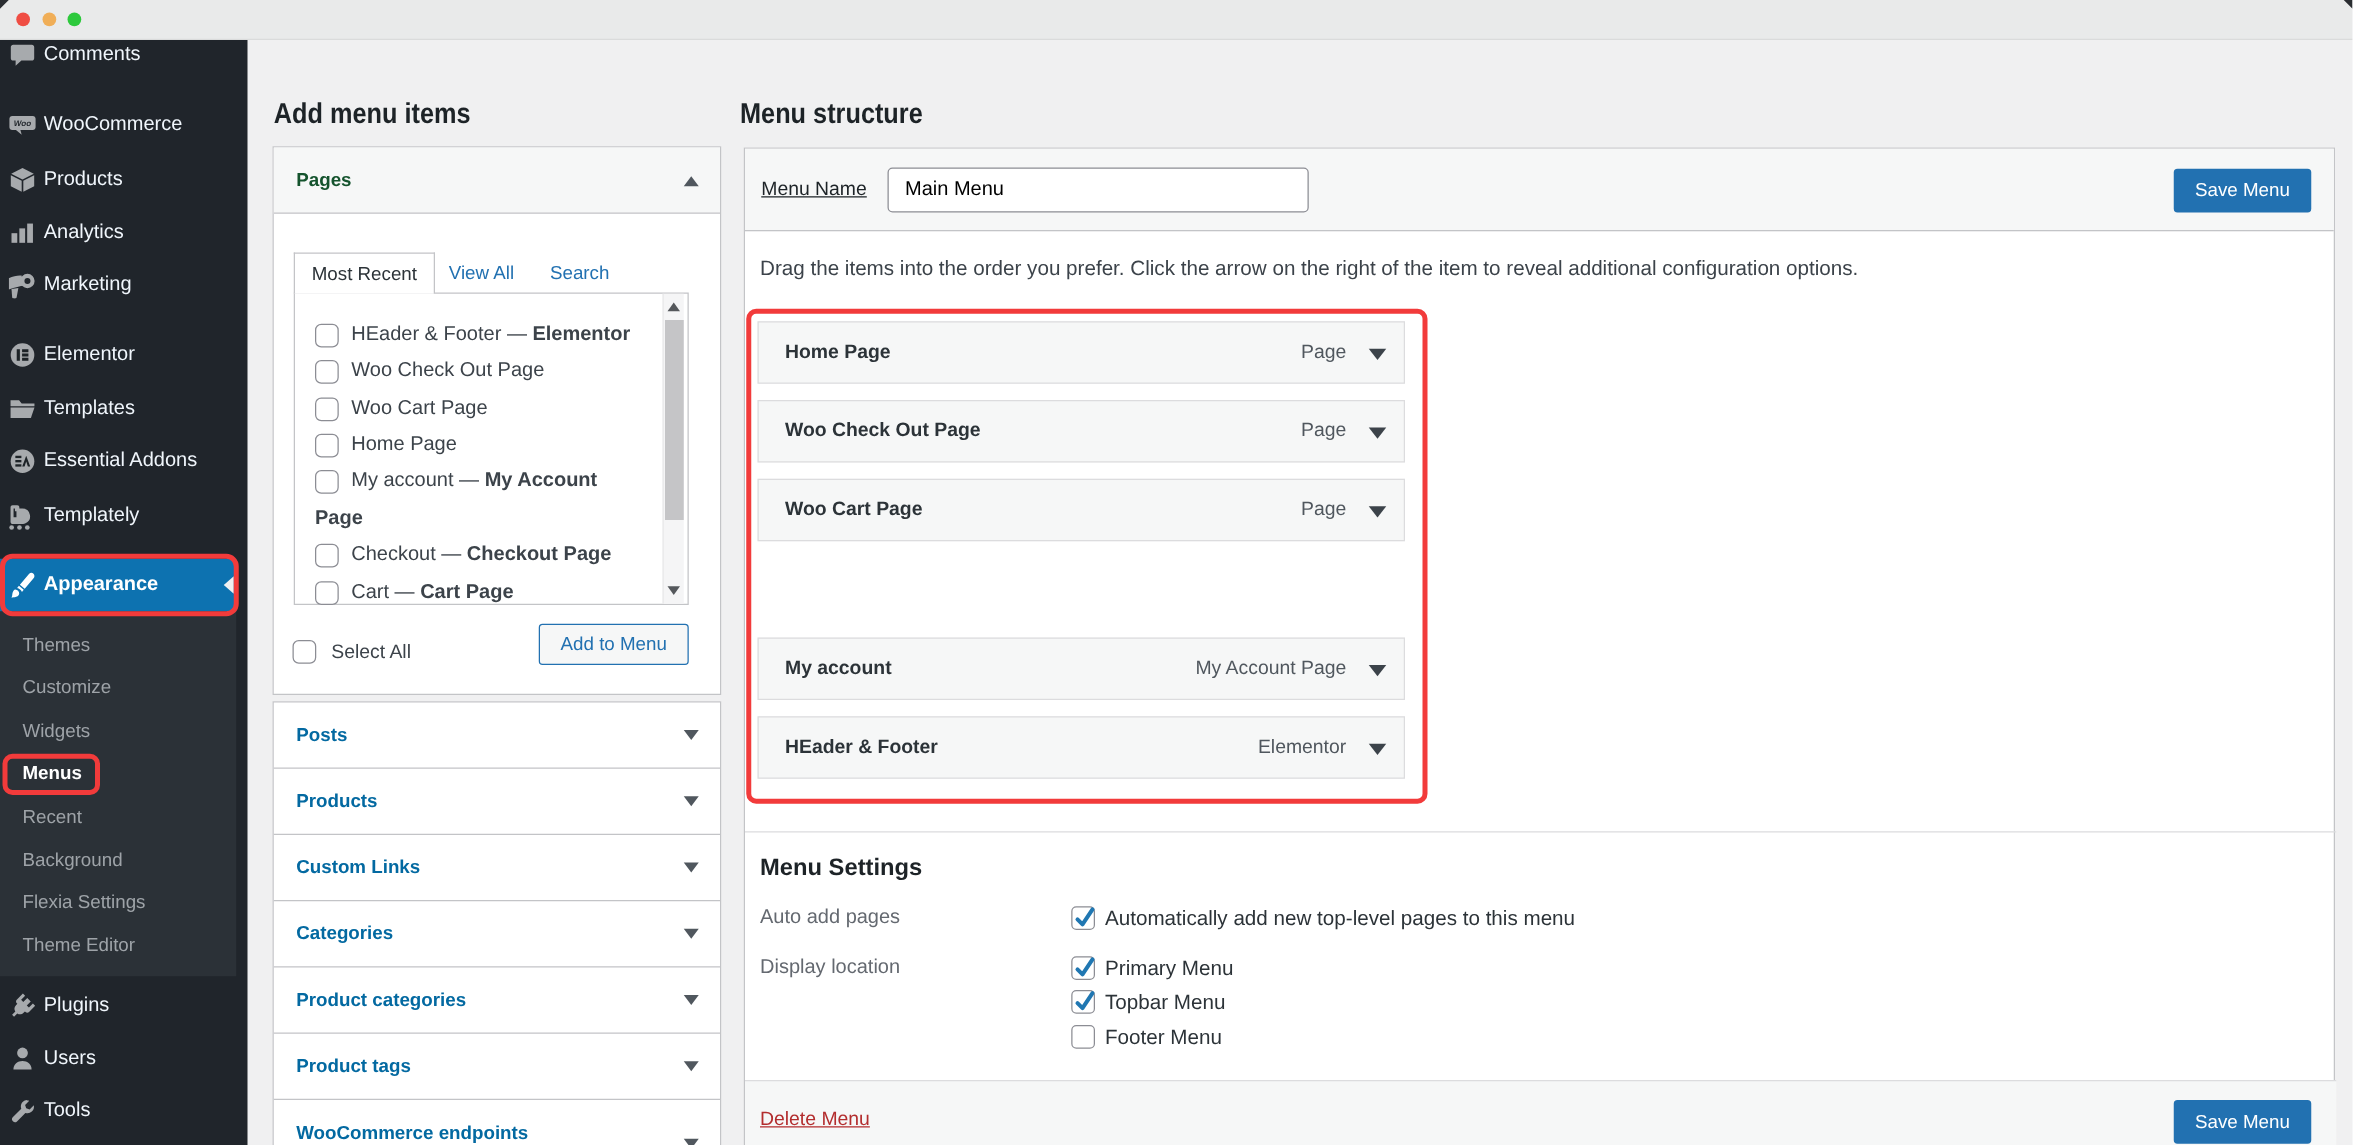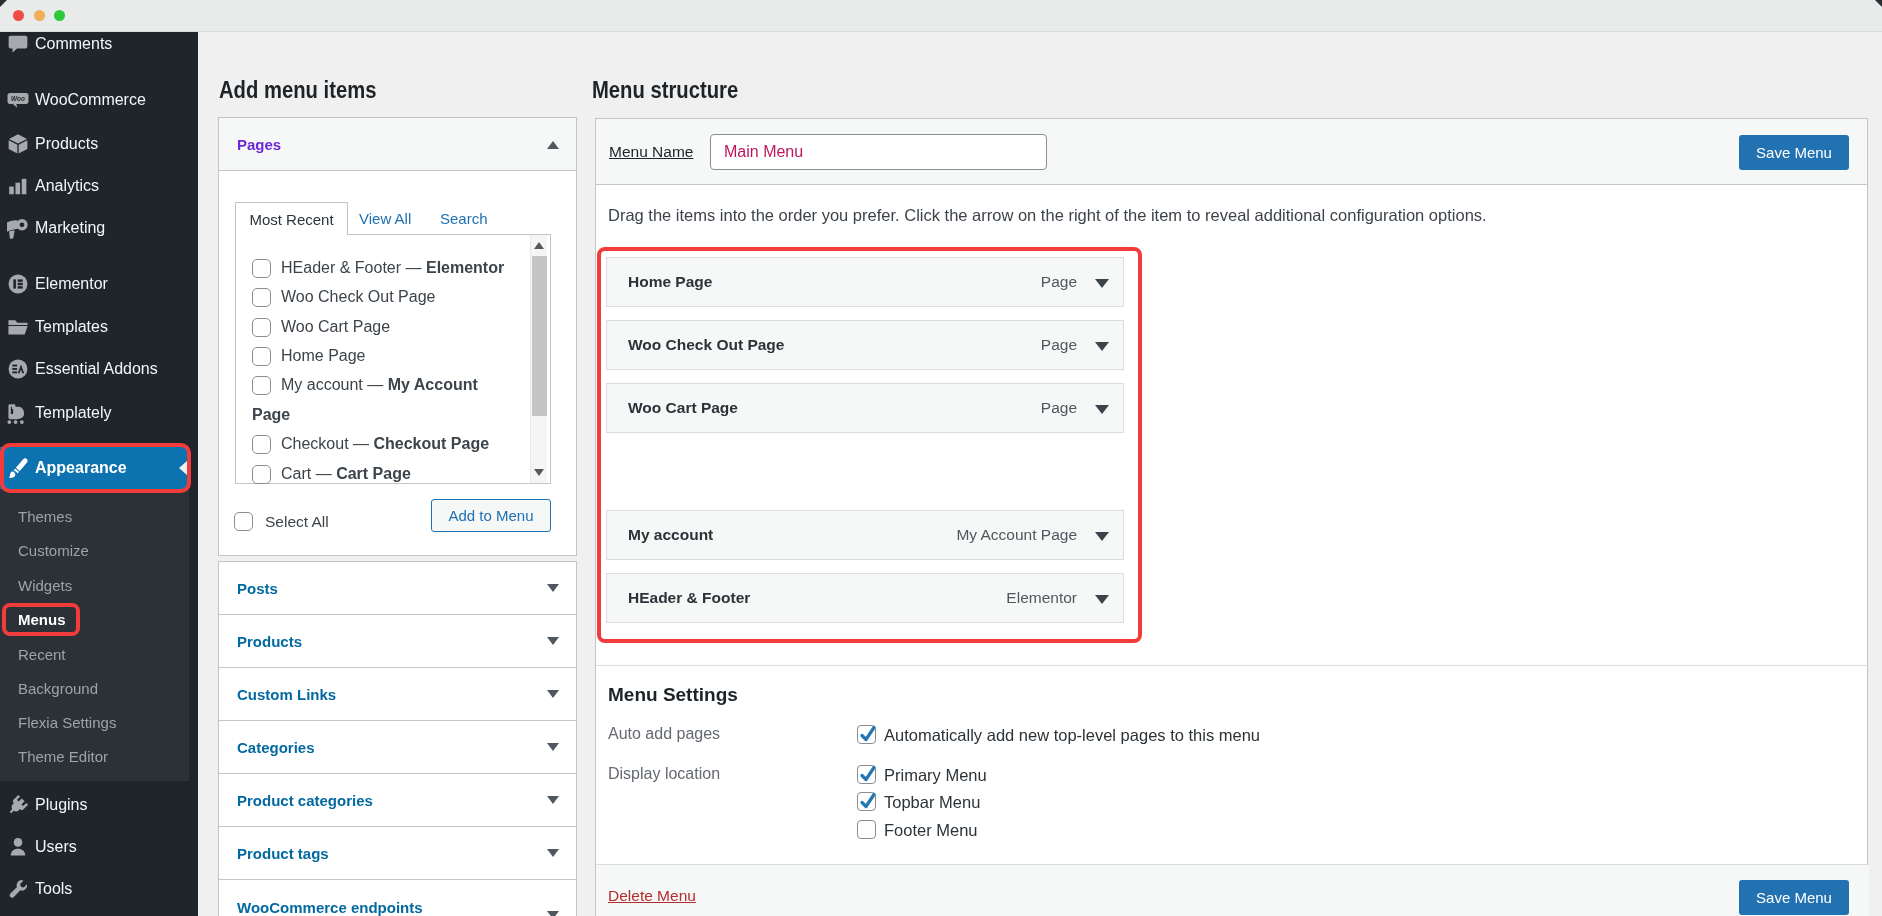--- a/index.html
+++ b/index.html
@@ -29,21 +29,21 @@
 
 
 .redrect { position:absolute; border:4px solid #f23b3b; border-radius:8px; pointer-events:none; z-index:50; }
 
 
 .h1 { position:absolute; font-size:23px; font-weight:600; color:#1d2327; white-space:nowrap; transform:scaleX(0.88); transform-origin:left center; }
 
 
 #pagespanel { position:absolute; left:218px; top:117px; width:359px; height:439px; background:#fff; border:1px solid #c3c4c7; }
 #pageshead { position:absolute; left:0; top:0; width:100%; height:53px; background:#f6f7f7; border-bottom:1px solid #c3c4c7; }
-#pageshead .t { position:absolute; left:18px; top:50%; transform:translateY(-50%); font-size:15px; font-weight:700; color:#6d28d9; }
+#pageshead .t { position:absolute; left:18px; top:50%; transform:translateY(-50%); font-size:15px; font-weight:700; color:#14532d; }
 .tri-up { width:0; height:0; border-left:6px solid transparent; border-right:6px solid transparent; border-bottom:8px solid #50575e; }
 .tri-down { width:0; height:0; border-left:6px solid transparent; border-right:6px solid transparent; border-top:8px solid #50575e; }
 #tab-active { position:absolute; left:16px; top:84px; width:113px; height:33px; background:#fff; border:1px solid #c3c4c7; border-bottom:none; z-index:3; font-size:15px; color:#2c3338; text-align:center; line-height:33px; }
 .tablink { position:absolute; top:84px; height:33px; line-height:33px; font-size:15px; color:#2271b1; }
 #listbox { position:absolute; left:16px; top:116px; width:316px; height:250px; border:1px solid #c3c4c7; background:#fff; z-index:2; }
 #scrollbar { position:absolute; right:3px; top:0; width:17px; height:248px; background:#f5f5f6; border-left:1px solid #e8e8e9; }
 #sthumb { position:absolute; left:1px; top:21px; width:15px; height:160px; background:#c5c5c7; }
 .sarr-up { position:absolute; left:3px; width:0; height:0; border-left:5px solid transparent; border-right:5px solid transparent; border-bottom:7px solid #55585c; }
 .sarr-down { position:absolute; left:3px; width:0; height:0; border-left:5px solid transparent; border-right:5px solid transparent; border-top:7px solid #55585c; }
 .cbx { position:absolute; z-index:5; width:19px; height:19px; border:1.5px solid #8c8d94; border-radius:5px; background:#fff; }
@@ -56,21 +56,21 @@
 #accordion { position:absolute; left:218px; top:561px; width:359px; background:#fff; border:1px solid #c3c4c7; }
 .acc-row { position:relative; height:53px; border-bottom:1px solid #c3c4c7; }
 .acc-row:last-child { border-bottom:none; }
 .acc-row .t { position:absolute; left:18px; top:50%; transform:translateY(-50%); font-size:15px; font-weight:700; color:#0369a1; }
 .acc-row .tri-down { position:absolute; right:17px; top:22px; }
 
 
 #rpanel { position:absolute; left:595px; top:118px; width:1273px; height:798px; background:#fff; border:1px solid #c3c4c7; }
 #rhead { position:absolute; left:0; top:0; width:100%; height:66px; background:#f6f7f7; border-bottom:1px solid #c3c4c7; }
 #rhead .mn { position:absolute; left:13px; top:50%; transform:translateY(-50%); font-size:15.5px; color:#1d2327;text-decoration:underline; }
-#mninput { position:absolute; left:114px; top:15px; width:337px; height:36px; border:1px solid #8c8d94; border-radius:4px; background:#fff; font-size:16px; color:#be185d; line-height:34px; padding-left:13px; }
+#mninput { position:absolute; left:114px; top:15px; width:337px; height:36px; border:1px solid #8c8d94; border-radius:4px; background:#fff; font-size:16px; color:#000000; line-height:34px; padding-left:13px; }
 #desc { position:absolute; left:12px; top:87px; font-size:16.5px; color:#3c434a; white-space:nowrap; }
 .menu-item { position:absolute; left:10px; width:518px; height:50px; background:#f6f7f7; border:1px solid #dcdcde; }
 .menu-item .t { position:absolute; left:21px; top:50%; transform:translateY(-50%); font-size:15.5px; font-weight:700; color:#2c3338; }
 .menu-item .lab { position:absolute; right:46px; top:50%; transform:translateY(-50%); font-size:15.5px; color:#50575e; }
 .menu-item .tri { position:absolute; right:14px; top:21px; width:0; height:0; border-left:7px solid transparent; border-right:7px solid transparent; border-top:9px solid #3c434a; }
 #msep { position:absolute; left:0px; top:546px; width:1273px; height:1px; background:#dcdcde; }
 #msettings-title { position:absolute; left:12px; top:565px; font-size:19px; font-weight:600; color:#1d2327; }
 .slabel { position:absolute; left:12px; font-size:16px; color:#646970; }
 .srow-lb { position:absolute; left:288px; font-size:16.5px; color:#2c3338; white-space:nowrap; }
 .cb2 { position:absolute; left:261px; width:19px; height:19px; border:1.5px solid #8c8d94; border-radius:4px; background:#fff; }

